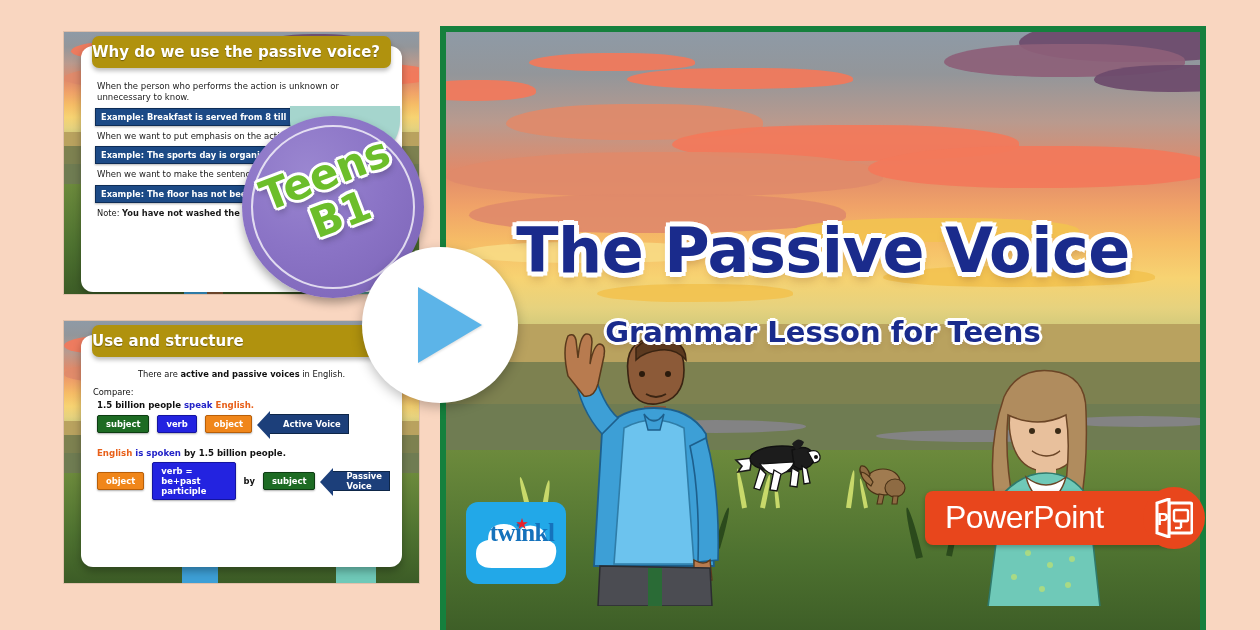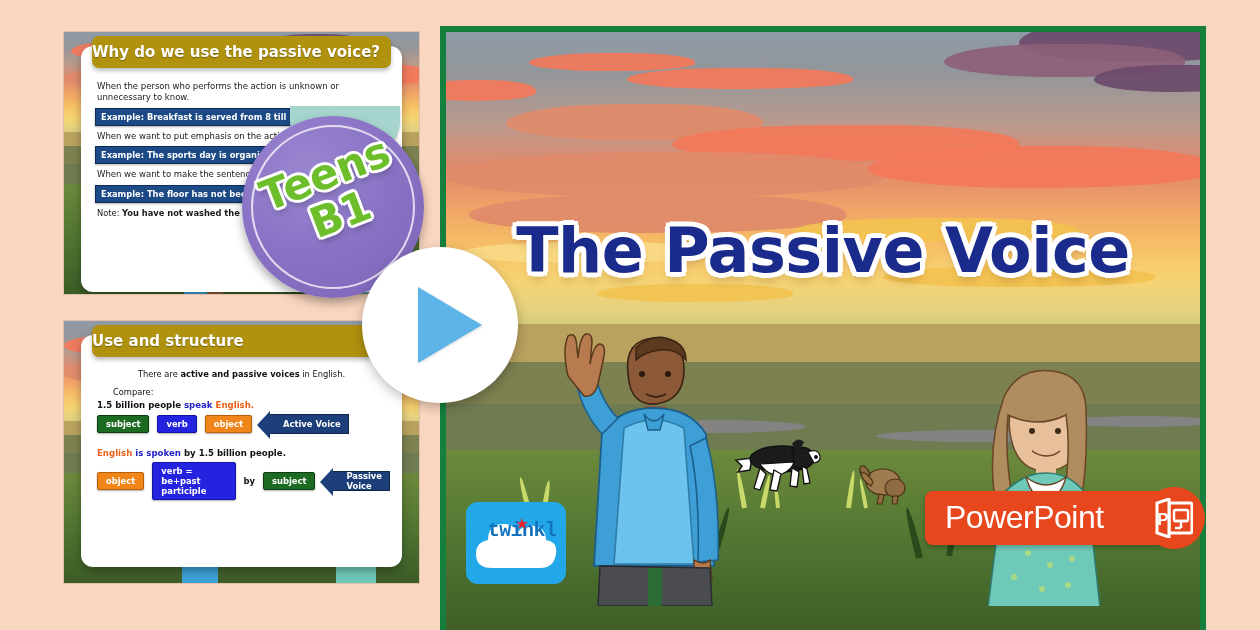--- a/index.html
+++ b/index.html
@@ -118,22 +118,22 @@
     position: absolute; left: 20px; top: 470px;
     width: 100px; height: 82px;
     background: #22a8e8; border-radius: 12px;
   }
   .twinkl .cloudshape {
     position: absolute; left: 8px; top: 16px; width: 84px; height: 54px;
   }
   .twinkl .tw-text {
     position: absolute; left: 0; right: 0; top: 17px;
     text-align: center;
-    font-family: Liberation Mono, monospace;
-    font-size: 20px; font-weight: bold; color: #1572bc;
+    font-family: Liberation Serif, serif;
+    font-size: 25px; font-weight: bold; color: #1572bc;
     letter-spacing: -.6px;
     margin-left: 12px;
   }
 
   
   #ppt-badge {
     position: absolute; left: 925px; top: 491px;
     width: 282px; height: 69px;
   }
   #ppt-badge .bar {
@@ -202,21 +202,21 @@
 
   
   .s2-lead {
     text-align: center;
     font-family: "DejaVu Sans", sans-serif;
     font-size: 8.3px; color: #111; margin: 4px 0 8px 0;
   }
   .s2-lead b { font-weight: bold; }
   .s2-compare {
     font-family: "DejaVu Sans", sans-serif;
-    font-size: 8.3px; color: #111; margin-left: 20px;
+    font-size: 8.3px; color: #111; margin-left: 0;
   }
   .s2-sent {
     font-family: "DejaVu Sans", sans-serif;
     font-size: 8.6px; font-weight: bold; color: #111;
     margin: 3px 0 4px 4px;
   }
   .s2-sent .blue  { color: #2323c8; }
   .s2-sent .orng  { color: #e8601a; }
   .s2-sent .blk   { color: #111; }
   .chips { display: flex; align-items: center; margin-left: 4px; gap: 8px; }
@@ -409,20 +409,21 @@
       <circle cx="82" cy="216" r="3"></circle>
         <circle cx="104" cy="228" r="3"></circle>
       <circle cx="126" cy="222" r="3"></circle>
         <circle cx="68" cy="240" r="3"></circle>
       <circle cx="96" cy="252" r="3"></circle>
         <circle cx="122" cy="248" r="3"></circle>
     </g>
   </svg>
 
   <div class="main-title">The Passive Voice</div>
+  <div class="main-sub">Grammar Lesson for Teens</div>
 
   <div class="twinkl">
     <svg class="cloudshape" viewBox="0 0 84 54">
       <path d="M18 50 q-16 0 -16 -14 q0 -12 12 -14 q0 -16 16 -16 q10 0 14 8 q6 -8 16 -6 q12 2 12 14 q12 2 10 14 q-2 14 -16 14 Z" fill="#fff"></path>
     </svg>
     <div class="tw-text">twinkl</div>
     <svg style="position:absolute;left:50px;top:16px;" width="12" height="12" viewBox="0 0 12 12">
       <path d="M6 0 L7.4 4.2 L11.8 4.2 L8.2 6.8 L9.6 11 L6 8.4 L2.4 11 L3.8 6.8 L0.2 4.2 L4.6 4.2 Z" fill="#e8202a"></path>
     </svg>
   </div>

